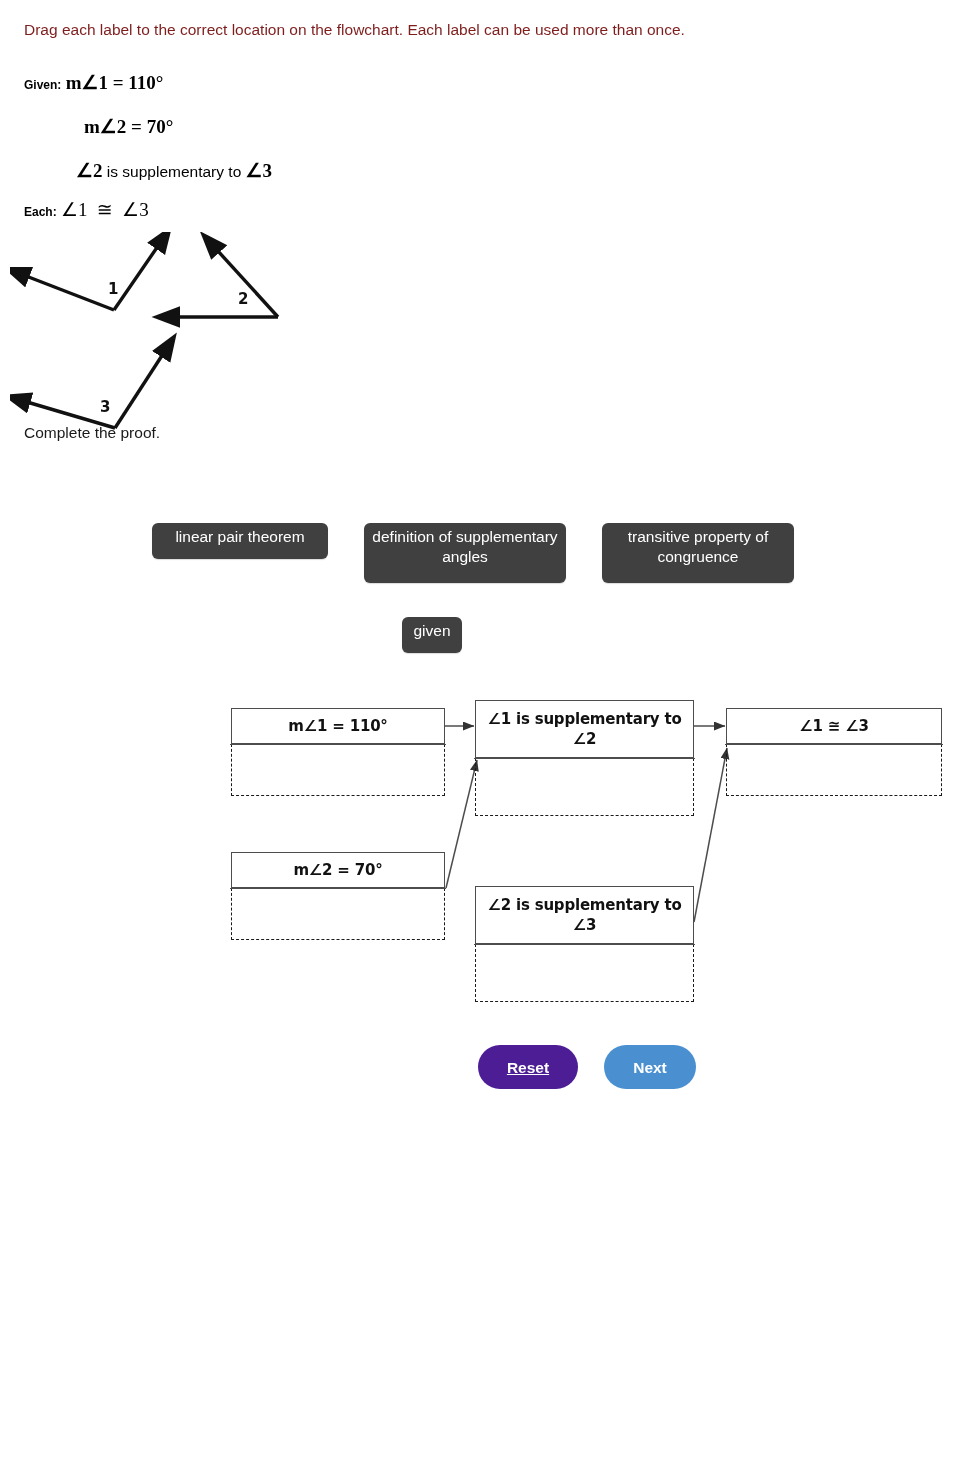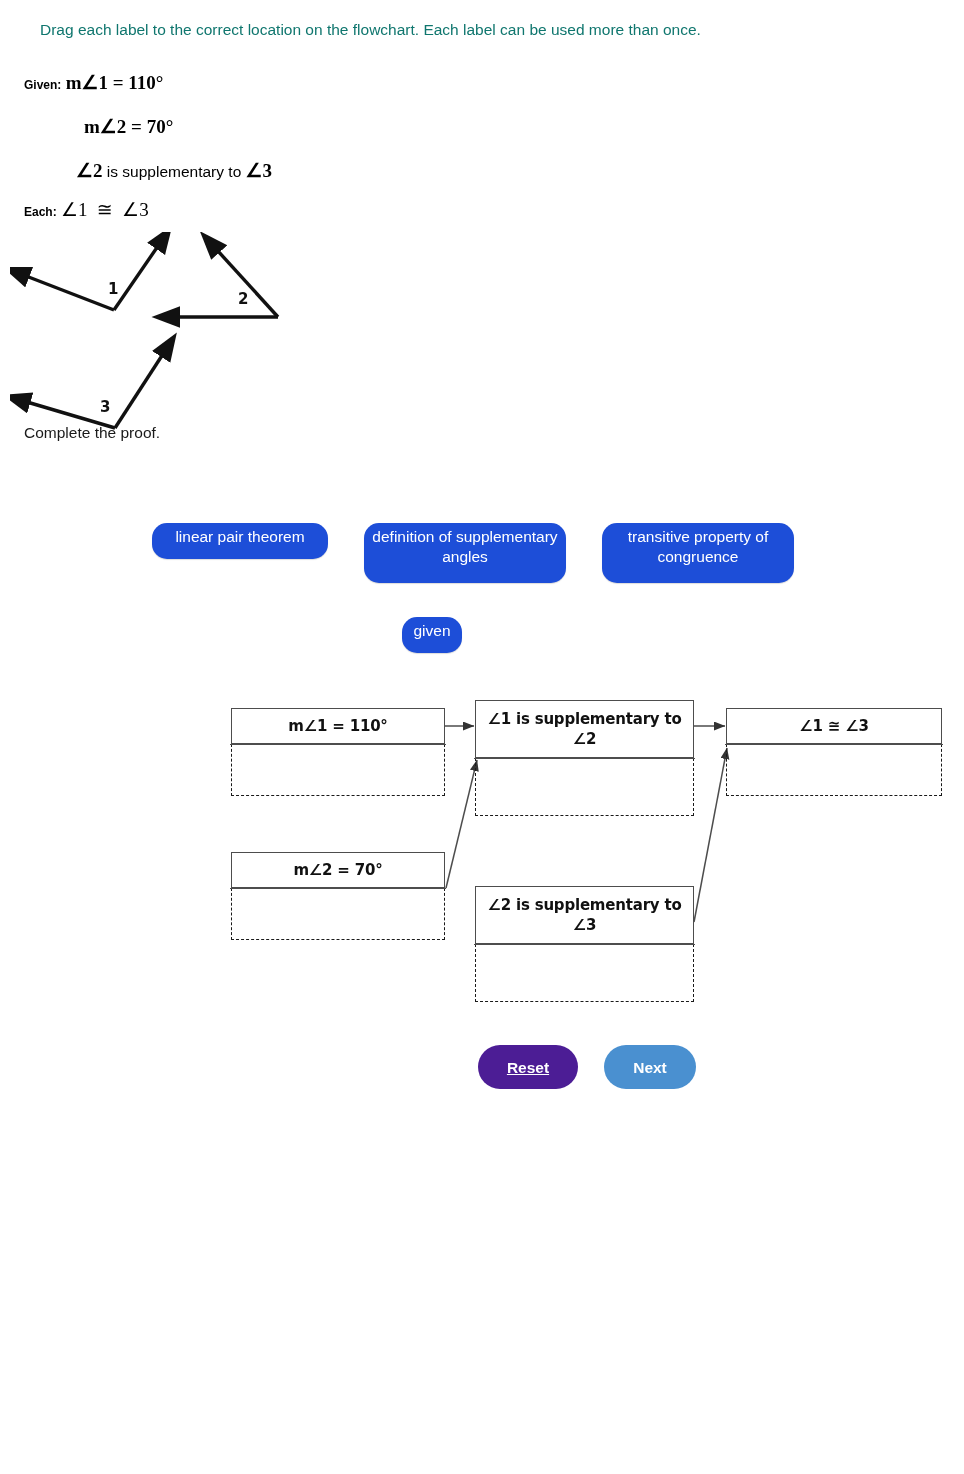--- a/index.html
+++ b/index.html
@@ -13,25 +13,25 @@
     height: 1474px;
     position: relative;
     font-family: "Liberation Sans", sans-serif;
     color: #000000;
     overflow: hidden;
   }
 
   
   .instruction {
     position: absolute;
-    left: 40px;
+    left: 24px;
     top: 20px;
     font-size: 15.5px;
     line-height: 20px;
-    color: #0f766e;
+    color: #7f1d1d;
     white-space: nowrap;
   }
 
   .given-block { position: absolute; left: 24px; top: 70px; }
   .given-row {
     font-size: 15.5px;
     line-height: 26px;
     white-space: nowrap;
     height: 26px;
     margin-bottom: 18px;
@@ -74,23 +74,23 @@
   .chips-area {
     position: absolute;
     left: 0;
     top: 518px;
     width: 964px;
     height: 160px;
   }
   .chip {
     position: absolute;
     box-sizing: border-box;
-    background: #1d4ed8;
+    background: #404040;
     color: #ffffff;
-    border-radius: 15px;
+    border-radius: 6px;
     font-size: 15.5px;
     line-height: 20px;
     text-align: center;
     padding: 4px 6px 5px 6px;
     display: flex;
     align-items: flex-start;
     justify-content: center;
     cursor: move;
     box-shadow: 0 1px 1px rgba(0,0,0,0.14);
     user-select: none;

